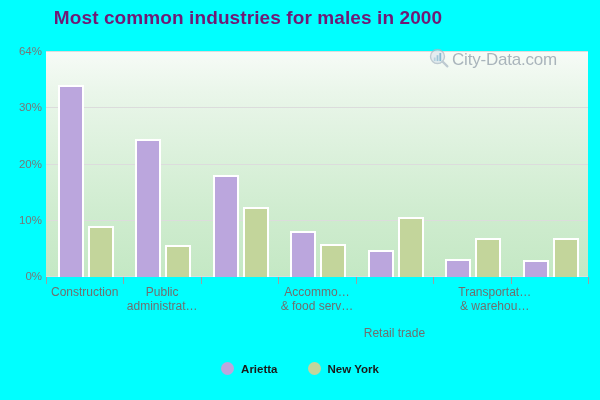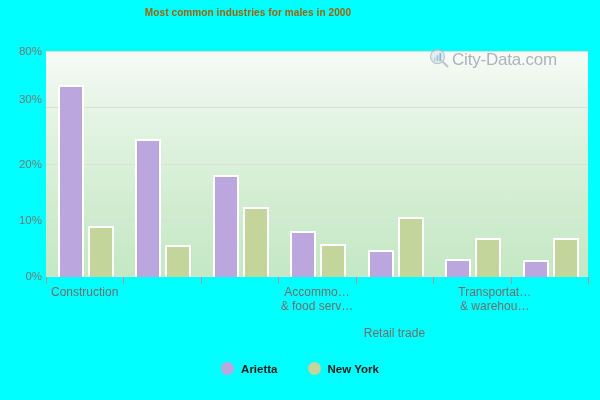--- a/index.html
+++ b/index.html
@@ -14,23 +14,23 @@
     overflow: hidden;
     position: relative;
   }
 
   #chart-title {
     position: absolute;
     left: 0;
     top: 7px;
     width: 496px;
     text-align: center;
-    font-size: 10px;
+    font-size: 19px;
     font-weight: bold;
-    color: #a16207;
+    color: #701a75;
     letter-spacing: 0.1px;
   }
 
   
   #plot-frame {
     position: absolute;
     left: 46px;
     top: 51px;
     width: 542px;
     height: 226px;
@@ -175,22 +175,22 @@
       <rect x="4.8" y="9.5" width="1.8" height="3.6" fill="#9fc3d8"></rect>
       <rect x="7.6" y="7.2" width="1.8" height="5.9" fill="#7fb3cf"></rect>
       <rect x="10.4" y="5.0" width="1.8" height="8.1" fill="#5fa3c6"></rect>
       <line x1="13.6" y1="13.6" x2="18.4" y2="18.4" stroke="#aab8c4" stroke-width="2.2" stroke-linecap="round"></line>
     </svg>
   </span>
   <span class="wm-text">City-Data.com</span>
 </div>
 
 <div id="y-axis">
-  <div class="y-label" style="top:0px;">80%</div>
-  <div class="y-label" style="top:48px;">30%</div>
+  <div class="y-label" style="top:0px;">64%</div>
+  <div class="y-label" style="top:56px;">30%</div>
   <div class="y-label" style="top:113px;">20%</div>
   <div class="y-label" style="top:169px;">10%</div>
   <div class="y-label" style="top:225px;">0%</div>
 </div>
 
 <div id="plot-clip">
     <div class="group" style="left: 0px; width: 77.4286px;">
       <div class="bar arietta" style="height: 192.1px;"></div>
       <div class="bar ny" style="height: 50.85px;"></div>
     </div>
@@ -217,20 +217,22 @@
     <div class="group" style="left: 464.571px; width: 77.4286px;">
       <div class="bar arietta" style="height: 17.515px;"></div>
       <div class="bar ny" style="height: 38.985px;"></div>
     </div>
   </div>
 
 <div id="x-axis">
     <div class="tick" style="left: 0px;"></div>
     <div class="x-label" style="left: 0px; width: 77.4286px;">Construction</div>
     <div class="tick" style="left: 77.4286px;"></div>
+    <div class="x-label" style="left: 77.4286px; width: 77.4286px;">Public
+administrat…</div>
     <div class="tick" style="left: 154.857px;"></div>
     <div class="tick" style="left: 232.286px;"></div>
     <div class="x-label" style="left: 232.286px; width: 77.4286px;">Accommo…
 &amp; food serv…</div>
     <div class="tick" style="left: 309.714px;"></div>
     <div class="x-label" style="left: 309.714px; width: 77.4286px; margin-top: 41px;">Retail trade</div>
     <div class="tick" style="left: 387.143px;"></div>
     <div class="x-label" style="left: 410px; width: 77.4286px;">Transportat…
 &amp; warehou…</div>
     <div class="tick" style="left: 464.571px;"></div>

